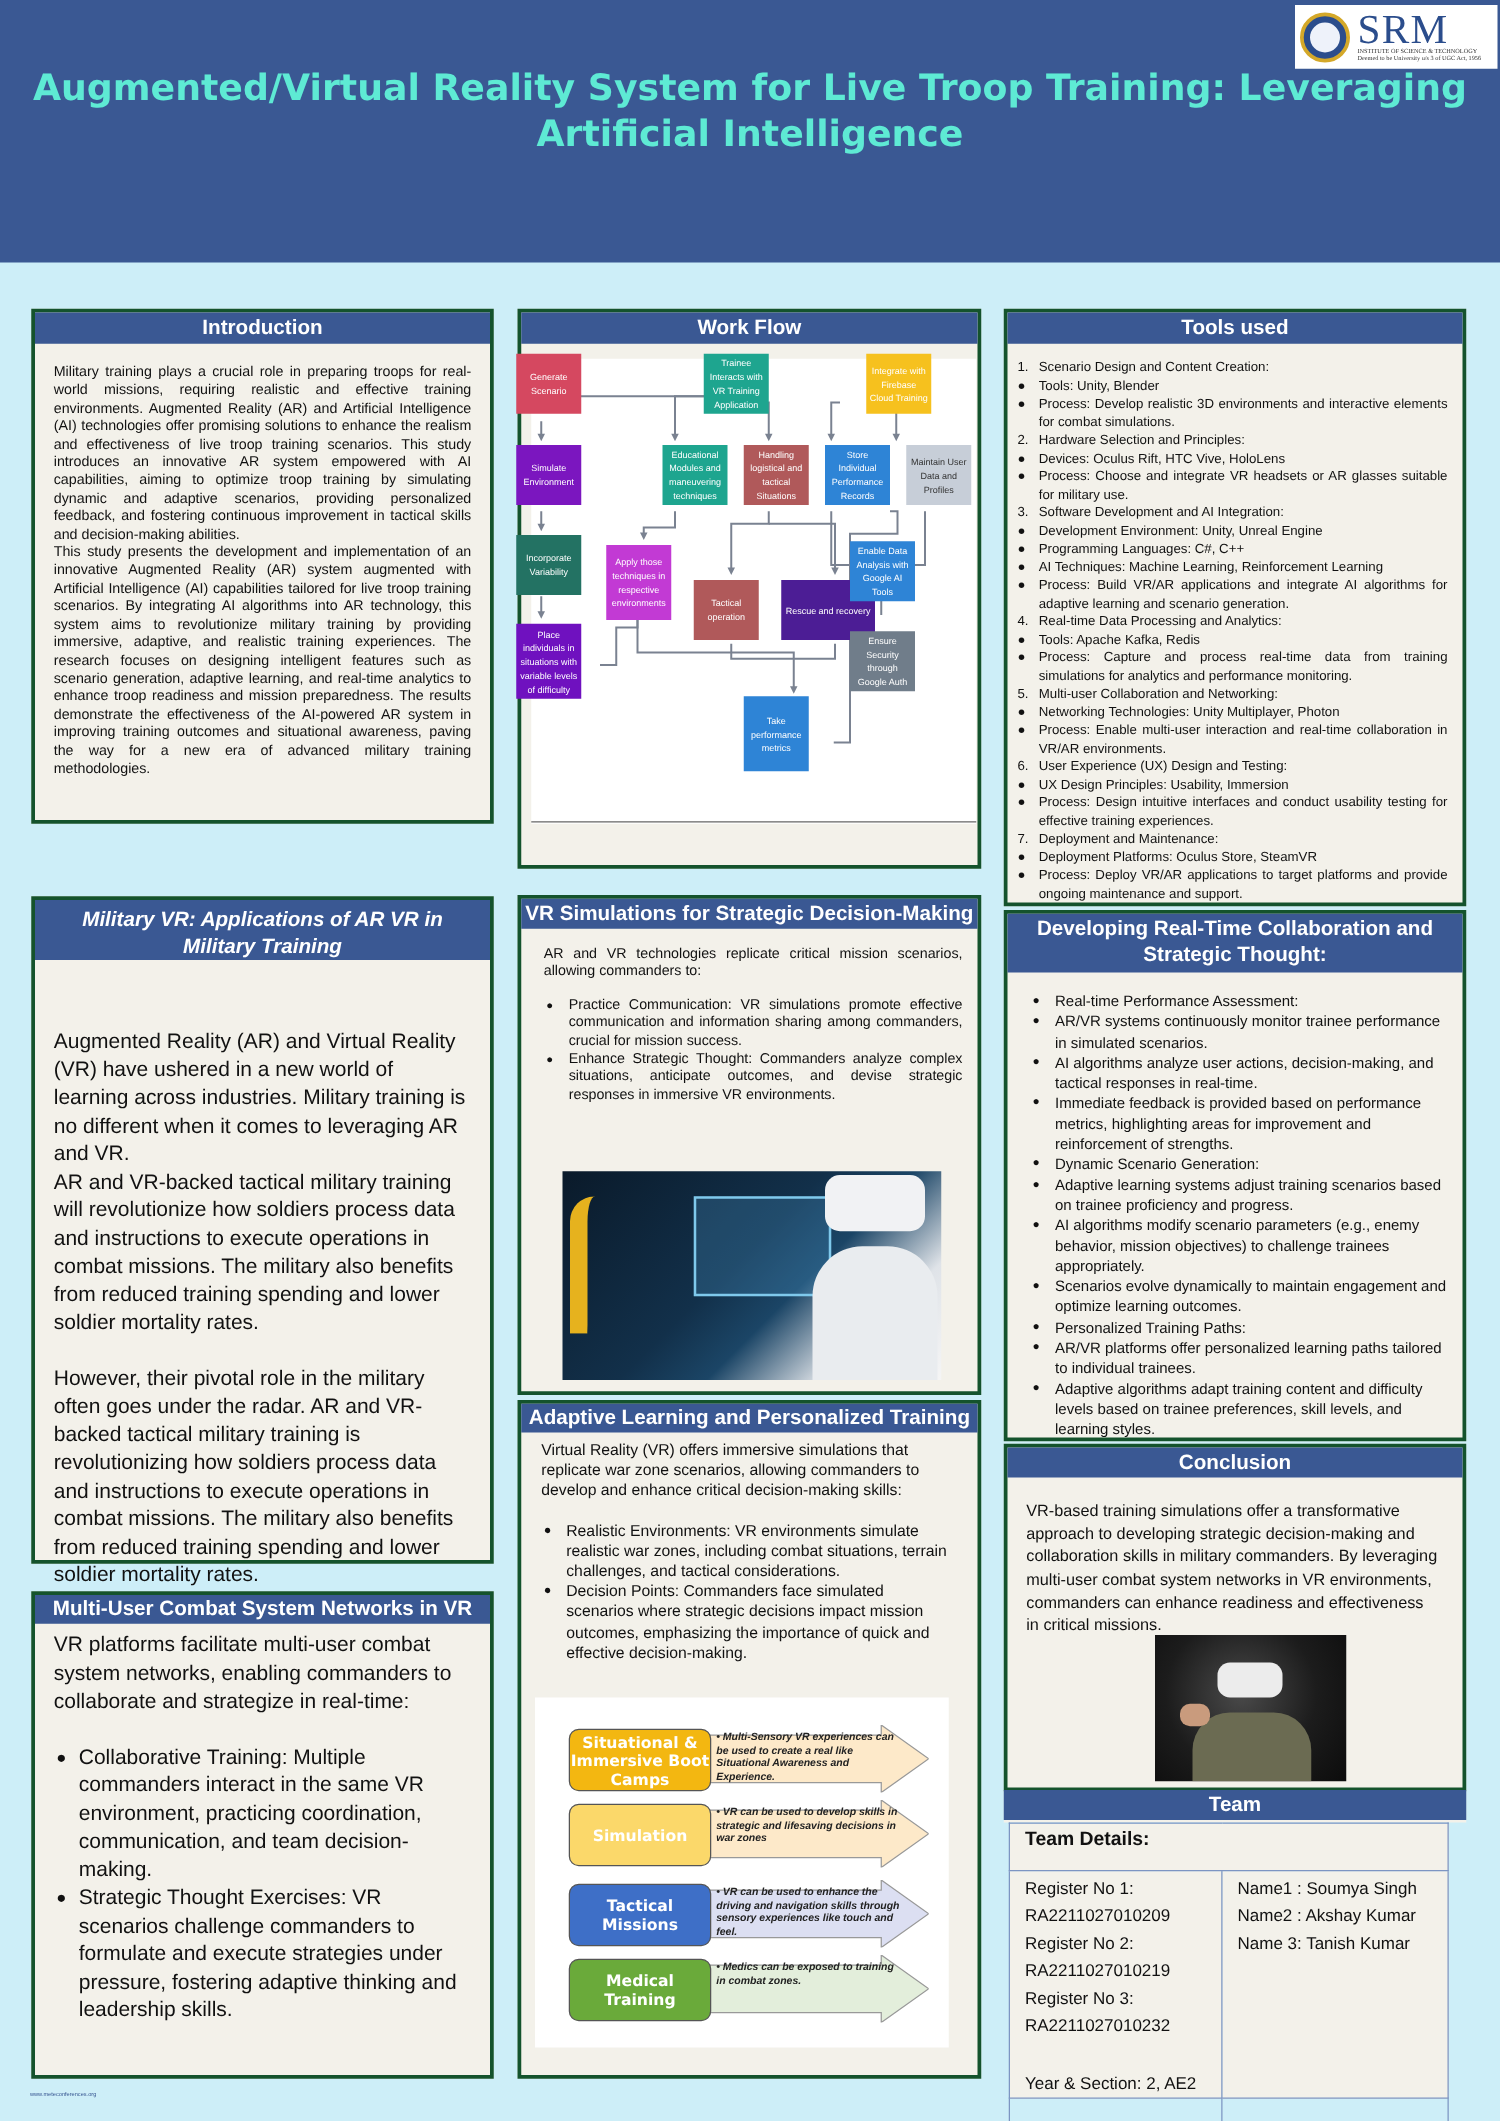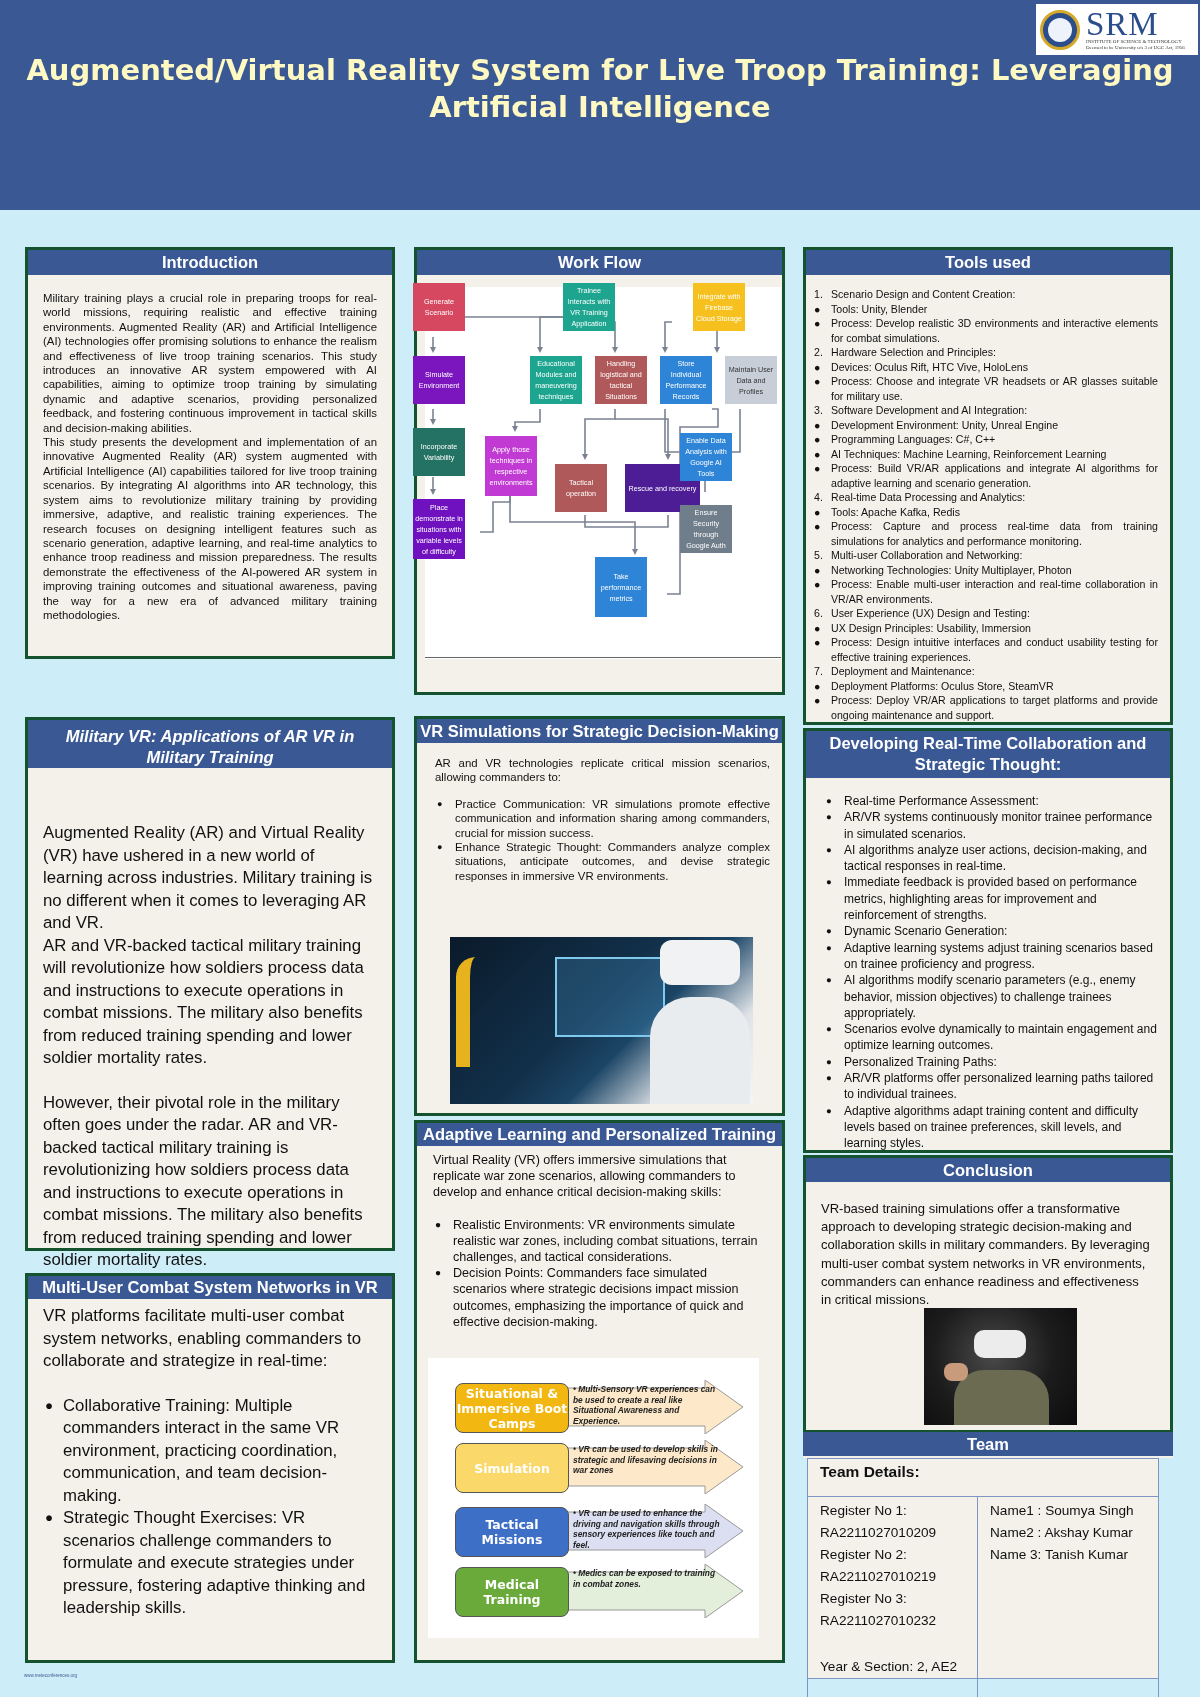--- a/index.html
+++ b/index.html
@@ -1,20 +1,20 @@
 <!DOCTYPE html>
 <html><head>
 <meta charset="utf-8">
 <style>
   * { box-sizing: border-box; margin: 0; padding: 0; }
   html, body { width: 1200px; height: 1697px; }
   body { background: #cdeef8; font-family: "Liberation Sans", sans-serif; color: #111; position: relative; overflow: hidden; }
 
   .header { position: absolute; left: 0; top: 0; width: 1200px; height: 210px; background: #3a5893; }
-  .title { position: absolute; left: 0; top: 52px; width: 1200px; text-align: center; color: #fef9c3; font-family: "DejaVu Sans", sans-serif; font-weight: bold; font-size: 29px; line-height: 37px; padding: 0 20px; }
+  .title { position: absolute; left: 0; top: 52px; width: 1200px; text-align: center; color: #5eead4; font-family: "DejaVu Sans", sans-serif; font-weight: bold; font-size: 29px; line-height: 37px; padding: 0 20px; }
   .logo { position: absolute; left: 1036px; top: 4px; width: 162px; height: 51px; background: #fff; display: flex; align-items: center; padding: 0 4px; }
   .logo-seal { width: 40px; height: 40px; border-radius: 50%; border: 3px solid #d4a829; background: #2b4d8c; display:flex; align-items:center; justify-content:center; }
   .logo-seal-inner { width: 24px; height: 24px; border-radius: 50%; background: #eef2fa; }
   .logo-text { margin-left: 6px; display: flex; flex-direction: column; }
   .logo-srm { font-family: "Liberation Serif", serif; font-size: 33px; color: #2b4d8c; line-height: 30px; letter-spacing: 1px; }
   .logo-sub { font-family: "Liberation Serif", serif; font-size: 5px; color: #333; line-height: 6px; }
 
   .panel { position: absolute; background: #f3f1ea; border: 3px solid #14532d; }
   .phead { background: #3a5893; color: #fff; text-align: center; font-weight: bold; font-size: 16.5px; line-height: 21px; }
   .body-sm { font-size: 11.4px; line-height: 14.4px; text-align: justify; }
@@ -130,32 +130,32 @@
       <polygon points="8,208 5,202 11,202"></polygon>
       <polygon points="90,145 87,139 93,139"></polygon>
       <polygon points="160,173 157,167 163,167"></polygon>
       <polygon points="243,173 240,167 246,167"></polygon>
       <polygon points="85,202 82,208 88,208"></polygon>
       <polygon points="210,268 207,262 213,262"></polygon>
     </g>
   </svg>
   <div class="node" style="left:-12px; top:-4px; width:52px; height:48px; background:#d54860;">Generate Scenario</div>
   <div class="node" style="left:138px; top:-4px; width:52px; height:48px; background:#1ea58f;">Trainee Interacts with VR Training Application</div>
-  <div class="node" style="left:268px; top:-4px; width:52px; height:48px; background:#f6c11e;">Integrate with Firebase Cloud Storage</div>
+  <div class="node" style="left:268px; top:-4px; width:52px; height:48px; background:#f6c11e;">Integrate with Firebase Cloud Training</div>
   <div class="node" style="left:-12px; top:69px; width:52px; height:48px; background:#7b16bf;">Simulate Environment</div>
   <div class="node" style="left:105px; top:69px; width:52px; height:48px; background:#1ea58f;">Educational Modules and maneuvering techniques</div>
   <div class="node" style="left:170px; top:69px; width:52px; height:48px; background:#b0595a;">Handling logistical and tactical Situations</div>
   <div class="node" style="left:235px; top:69px; width:52px; height:48px; background:#2e84d6;">Store Individual Performance Records</div>
   <div class="node" style="left:300px; top:69px; width:52px; height:48px; background:#c7ced8; color:#333;">Maintain User Data and Profiles</div>
   <div class="node" style="left:-12px; top:141px; width:52px; height:48px; background:#237263;">Incorporate Variability</div>
   <div class="node" style="left:60px; top:149px; width:52px; height:60px; background:#c23ad4;">Apply those techniques in respective environments</div>
   <div class="node" style="left:130px; top:177px; width:52px; height:48px; background:#b0595a;">Tactical operation</div>
   <div class="node" style="left:200px; top:177px; width:75px; height:48px; background:#4c1d95;">Rescue and recovery</div>
   <div class="node" style="left:255px; top:146px; width:52px; height:48px; background:#2e84d6;">Enable Data Analysis with Google AI Tools</div>
-  <div class="node" style="left:-12px; top:212px; width:52px; height:60px; background:#6f11bf;">Place demonstrate in situations with variable levels of difficulty</div>
+  <div class="node" style="left:-12px; top:212px; width:52px; height:60px; background:#6f11bf;">Place individuals in situations with variable levels of difficulty</div>
   <div class="node" style="left:255px; top:218px; width:52px; height:48px; background:#707d8a;">Ensure Security through Google Auth</div>
   <div class="node" style="left:170px; top:270px; width:52px; height:60px; background:#2e84d6;">Take performance metrics</div>
   <div style="position:absolute; left:0; top:370px; width:356px; height:1px; background:#666;"></div>
 </div>
 
 <div class="panel" style="left:414px; top:716px; width:371px; height:400px;">
   <div class="phead" style="height:24px; line-height:24px;">VR Simulations for Strategic Decision-Making</div>
   <div class="body-sm" style="padding:13px 12px 0 18px;">
     <p>AR and VR technologies replicate critical mission scenarios, allowing commanders to:</p>
     <ul class="dots" style="margin-top:12px;">

